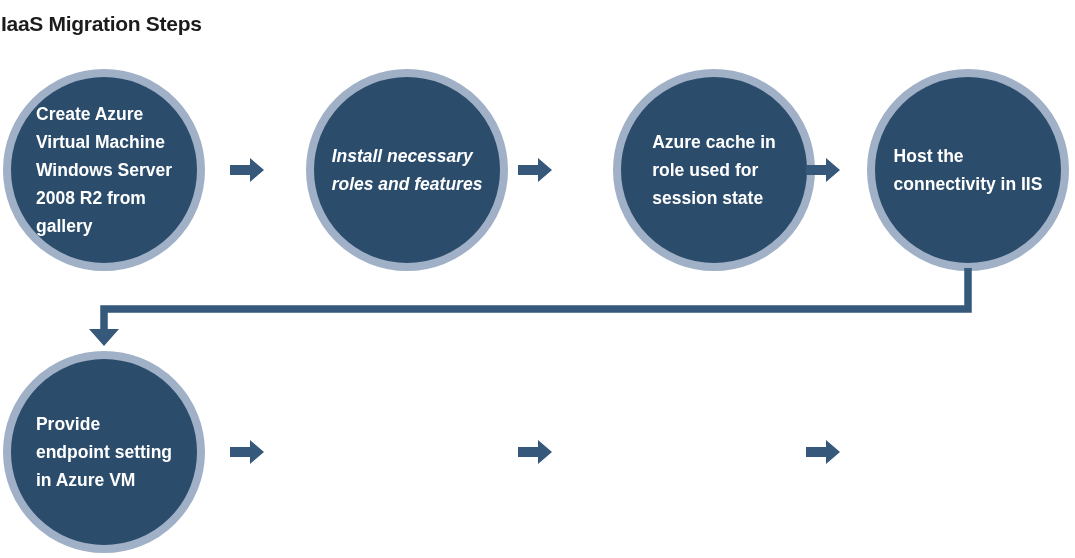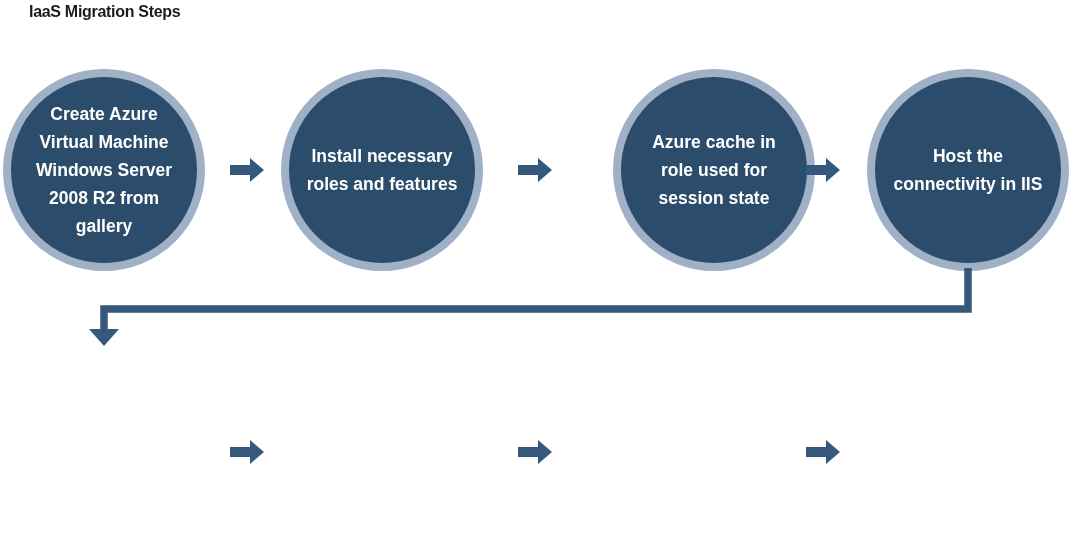--- a/index.html
+++ b/index.html
@@ -11,53 +11,52 @@
   .canvas {
     position: relative;
     width: 1075px;
     height: 558px;
     background: #ffffff;
     overflow: hidden;
   }
   .diagram-title {
     position: absolute;
     left: 1px;
-    top: 3px;
-    font-size: 16px;
+    top: 12px;
+    font-size: 21px;
     font-weight: bold;
     letter-spacing: -0.3px;
     color: #1c1c1c;
     white-space: nowrap;
-    margin-left: 28px;
   }
   .step-circle {
     position: absolute;
     width: 186px;
     height: 186px;
     border-radius: 50%;
     background: #2b4c6b;
     border: 8px solid #a0b0c6;
     display: flex;
     align-items: center;
     justify-content: center;
     box-sizing: content-box;
   }
   .step-text {
     color: #ffffff;
     font-size: 17.5px;
     line-height: 28px;
     font-weight: bold;
-    text-align: center;
+    text-align: left;
     white-space: pre-line;
   }
   
   .r1 { top: 69px; }
   .r2 { top: 351px; }
   .c1 { left: 3px; }
-  .c2 { left: 281px; }
+  .c2 { left: 306px; font-style: italic; }
   .c3 { left: 613px; }
   .c4 { left: 867px; }
 
   .arrow-right {
     position: absolute;
     width: 34px;
     height: 24px;
   }
   .arrow-right.r1 { top: 158px; }
   .arrow-right.r2 { top: 440px; }
@@ -97,20 +96,25 @@
   <div class="step-circle r1 c3">
     <div class="step-text">Azure cache in
 role used for
 session state</div>
   </div>
   <div class="step-circle r1 c4">
     <div class="step-text">Host the
 connectivity in IIS</div>
   </div>
 
+  <div class="step-circle r2 c1">
+    <div class="step-text">Provide
+endpoint setting
+in Azure VM</div>
+  </div>
 
   <svg class="arrow-right r1 a1" viewBox="0 0 34 24">
     <path class="arrow-fill" d="M0,7 L20,7 L20,0 L34,12 L20,24 L20,17 L0,17 Z"></path>
   </svg>
   <svg class="arrow-right r1 a2" viewBox="0 0 34 24">
     <path class="arrow-fill" d="M0,7 L20,7 L20,0 L34,12 L20,24 L20,17 L0,17 Z"></path>
   </svg>
   <svg class="arrow-right r1 a3" viewBox="0 0 34 24">
     <path class="arrow-fill" d="M0,7 L20,7 L20,0 L34,12 L20,24 L20,17 L0,17 Z"></path>
   </svg>

